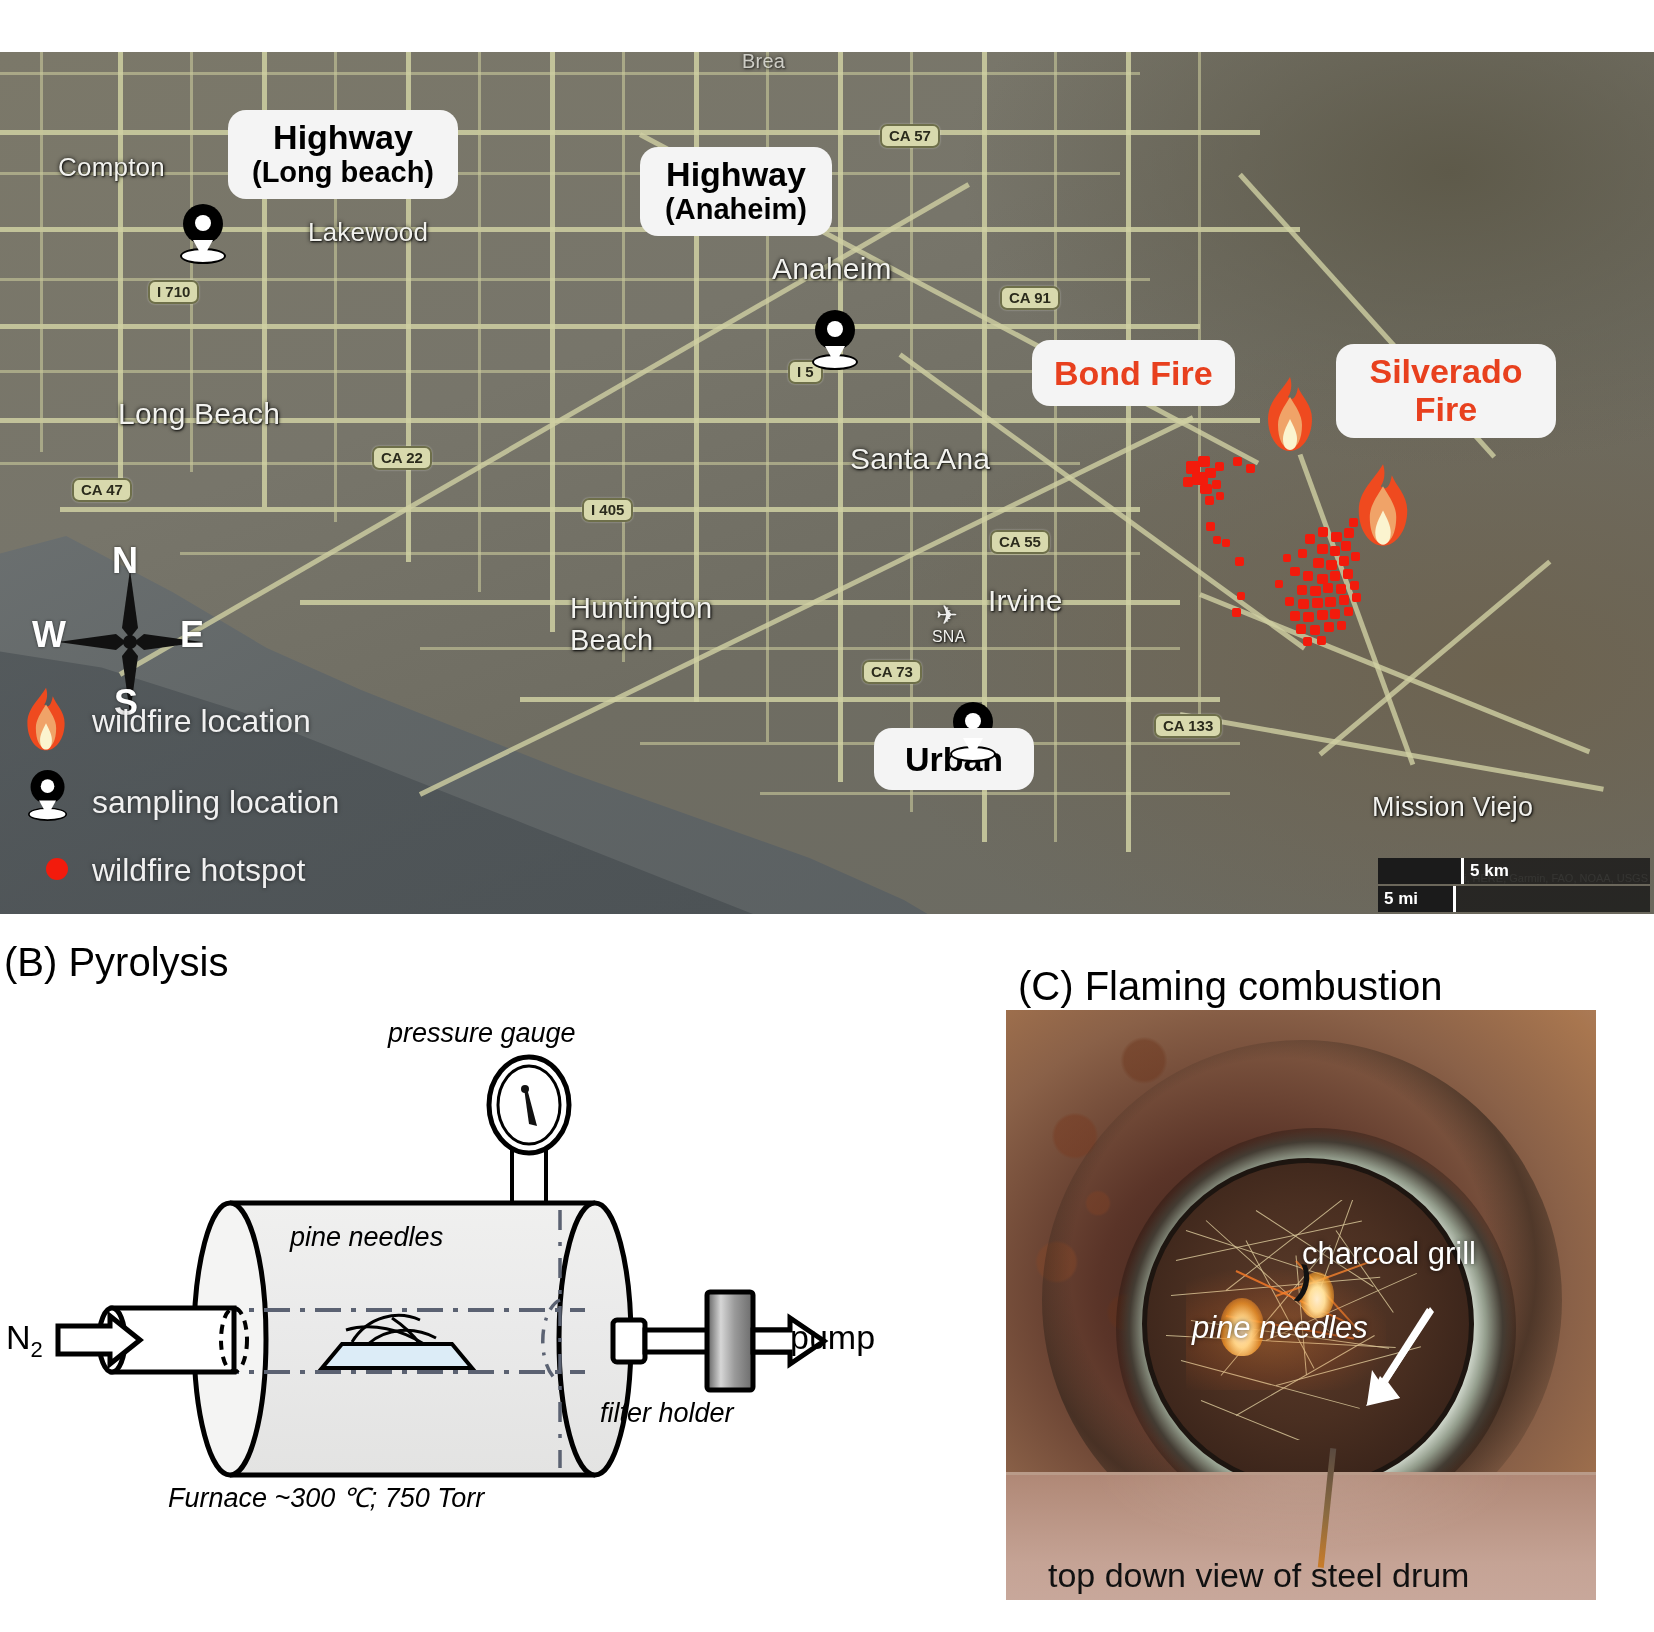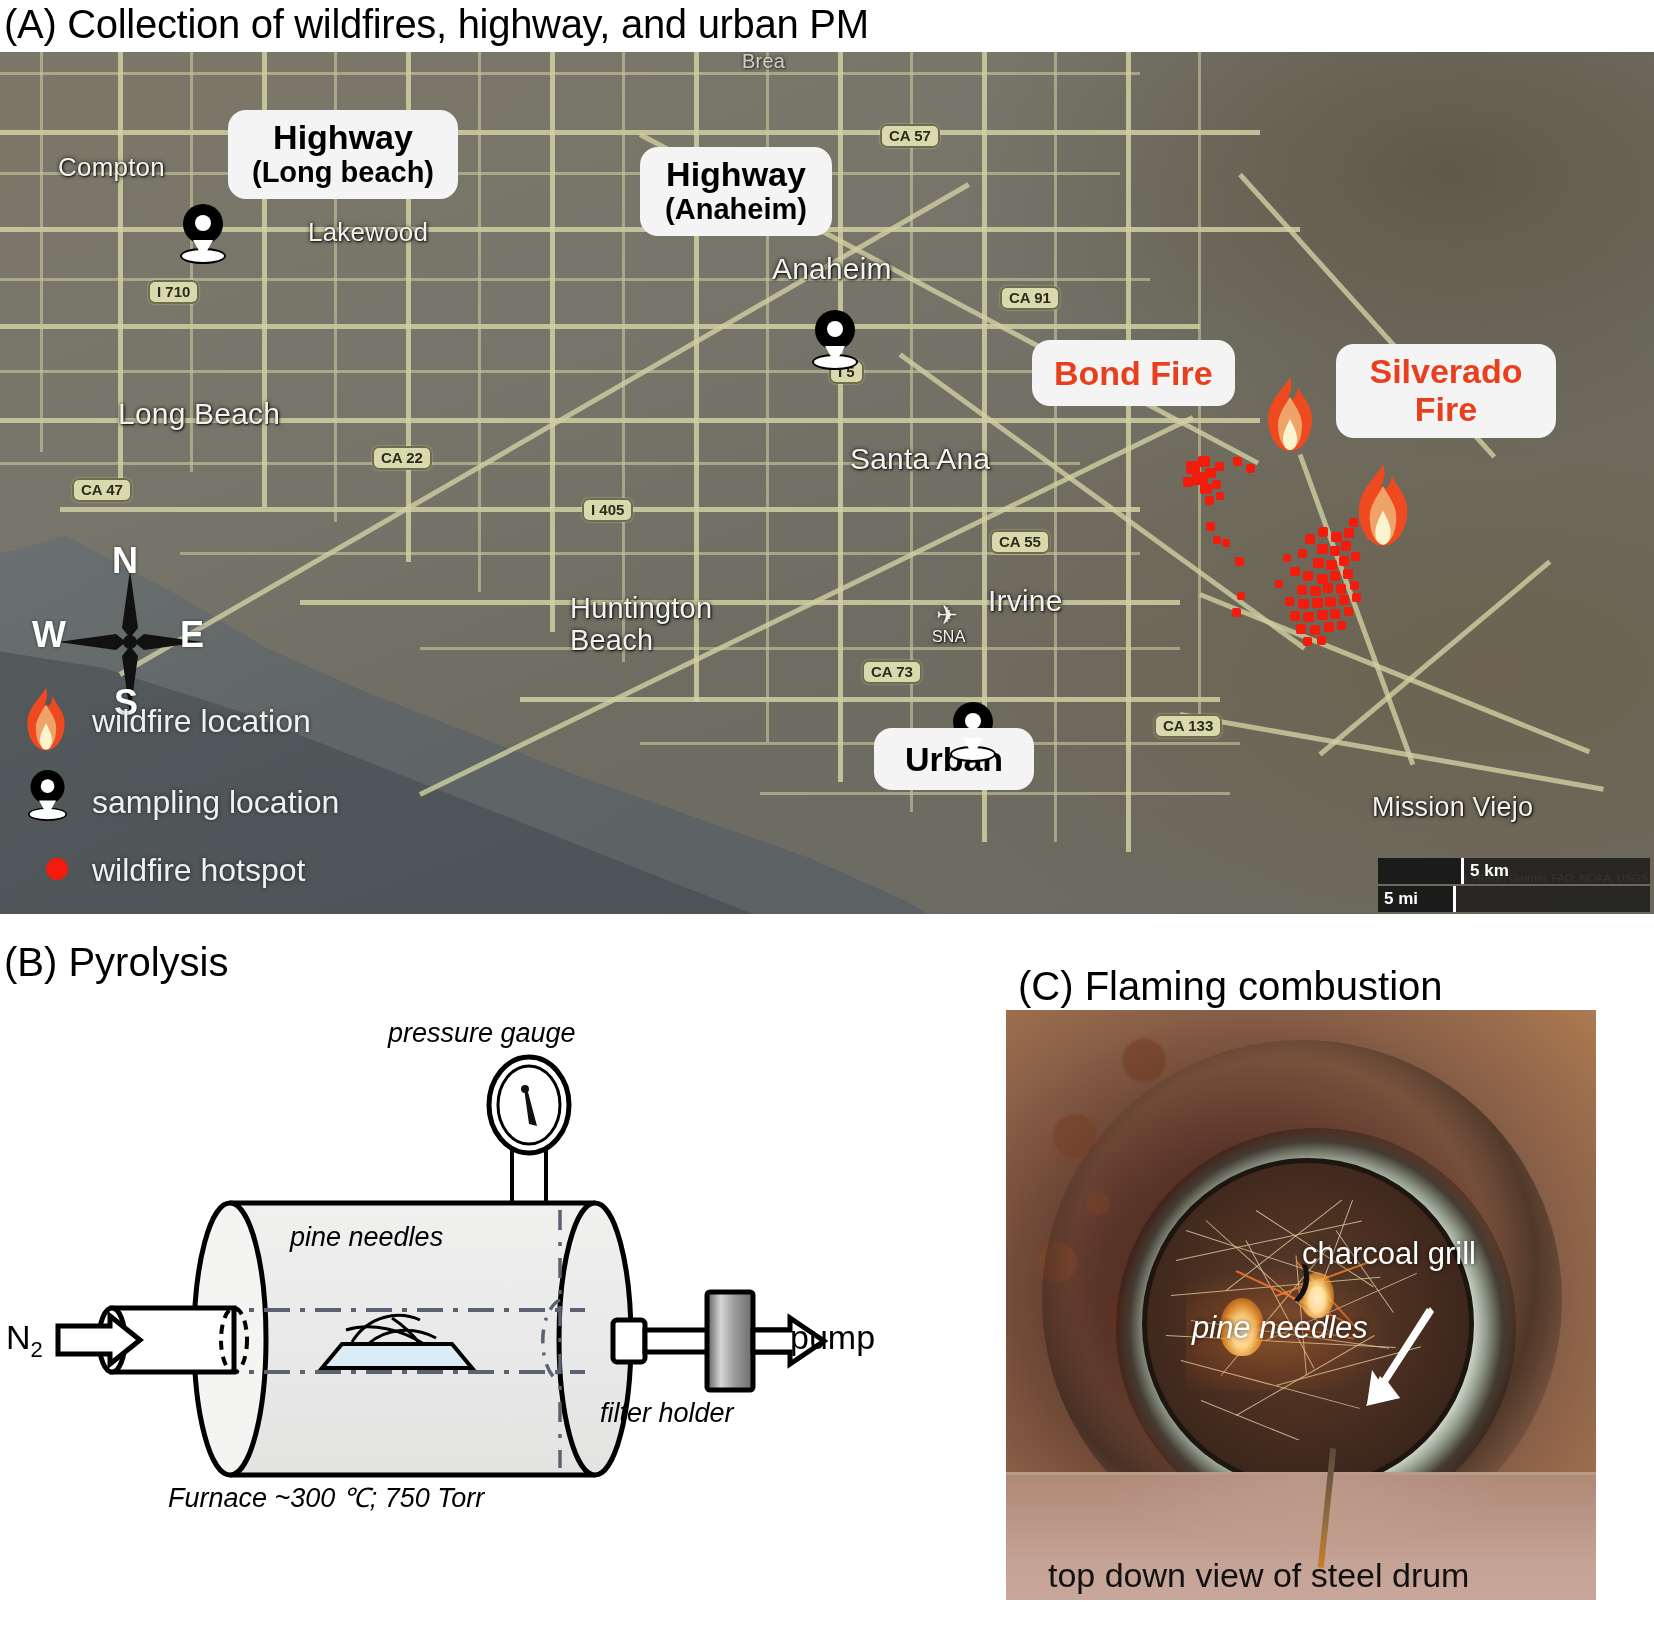--- a/index.html
+++ b/index.html
@@ -259,21 +259,20 @@
     background: rgba(214,196,150,0.85);
     height: 1px;
     transform-origin: left center;
   }
 </style>
 </head>
 <body>
 
 <div id="figure">
 
-  <div class="panel-a-title">(A) Collection of wildfires, highway, and urban PM</div>
 
   <div id="map">
 
     <div id="ocean"></div>
     <div id="ocean-deep"></div>
 
     <div class="road h" style="left:0;   top:20px;  width:1140px;"></div>
     <div class="road h major" style="left:0;   top:78px;  width:1260px;"></div>
     <div class="road h" style="left:0;   top:120px; width:1120px;"></div>
     <div class="road h major" style="left:0;   top:175px; width:1300px;"></div>
@@ -328,21 +327,21 @@
     <div class="place" style="left:988px; top:532px; font-size:30px;">Irvine</div>
     <div class="place" style="left:1372px;top:740px; font-size:27px;">Mission Viejo</div>
     <div class="place small" style="left:932px; top:576px; font-size:16px;">SNA</div>
     <div class="place small" style="left:742px; top:-2px; font-size:20px; opacity:0.7;">Brea</div>
 
     <div style="position:absolute; left:936px; top:548px; color:#f0f0ee; font-size:26px; text-shadow:0 0 4px rgba(0,0,0,0.8);">✈</div>
 
     <div class="shield" style="left:148px; top:228px;">I 710</div>
     <div class="shield" style="left:880px; top:72px;">CA 57</div>
     <div class="shield" style="left:1000px;top:234px;">CA 91</div>
-    <div class="shield" style="left:829px; top:284px;margin-top:24px;">I 5</div>
+    <div class="shield" style="left:788px; top:284px;margin-top:24px;">I 5</div>
     <div class="shield" style="left:72px;  top:408px;margin-top:18px;">CA 47</div>
     <div class="shield" style="left:372px; top:394px;">CA 22</div>
     <div class="shield" style="left:582px; top:446px;">I 405</div>
     <div class="shield" style="left:990px; top:478px;">CA 55</div>
     <div class="shield" style="left:862px; top:608px;">CA 73</div>
     <div class="shield" style="left:1154px;top:662px;">CA 133</div>
 
     <div class="pin" style="left:180px; top:152px;">
       <div class="head"></div>
         <div class="tip"></div>

